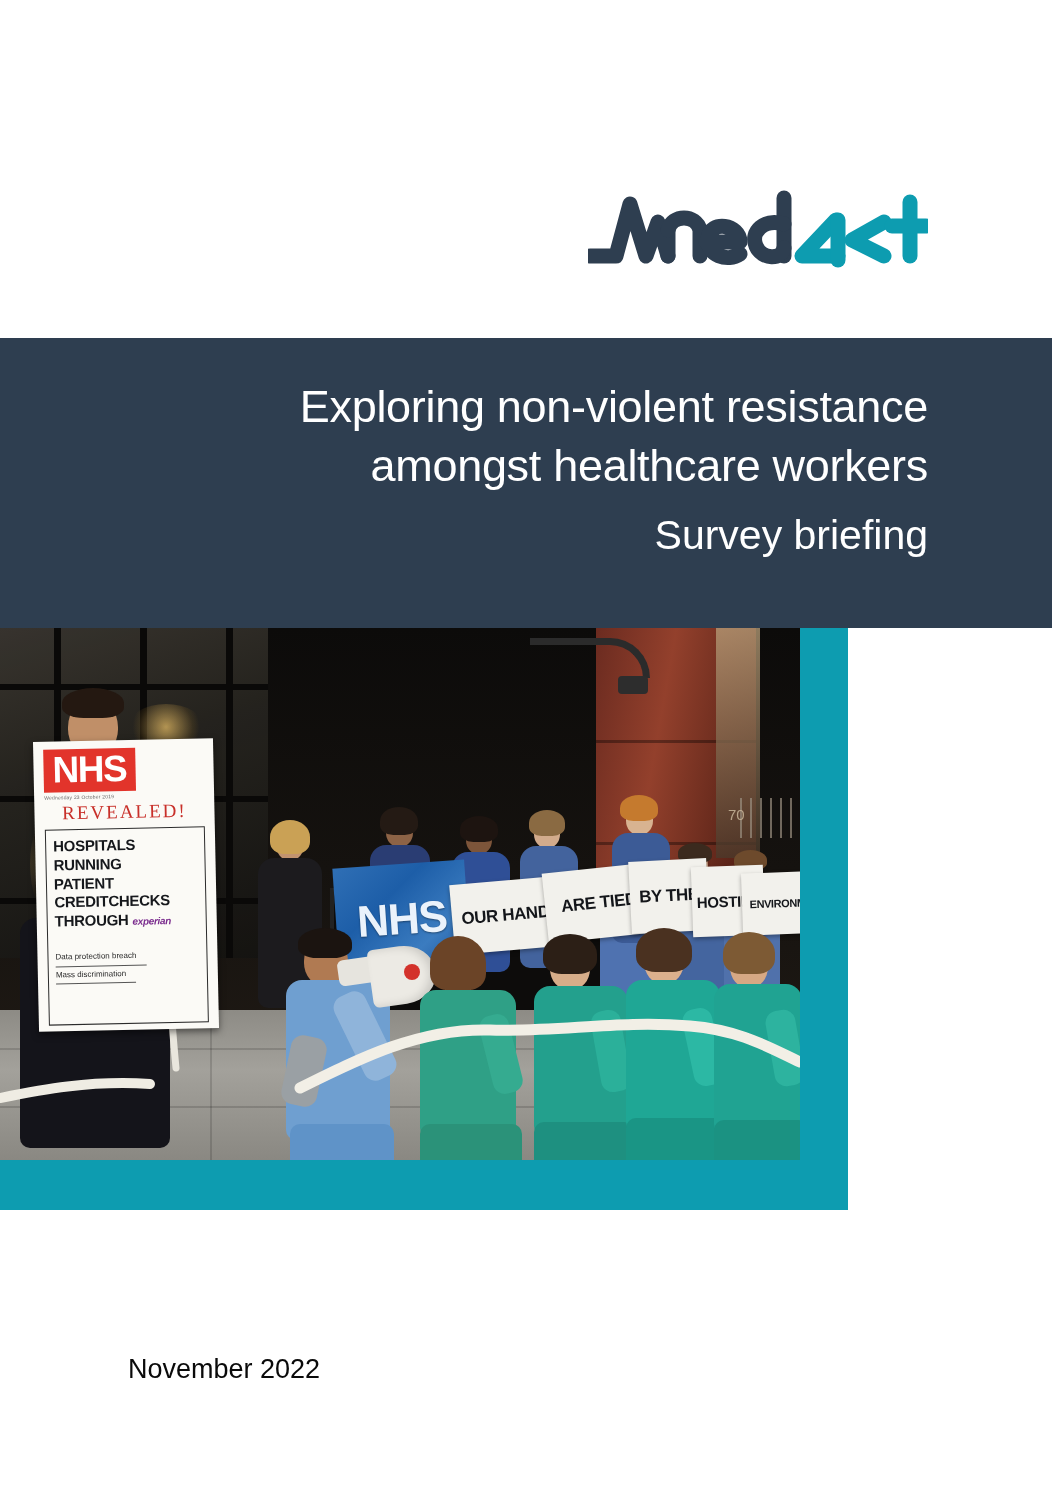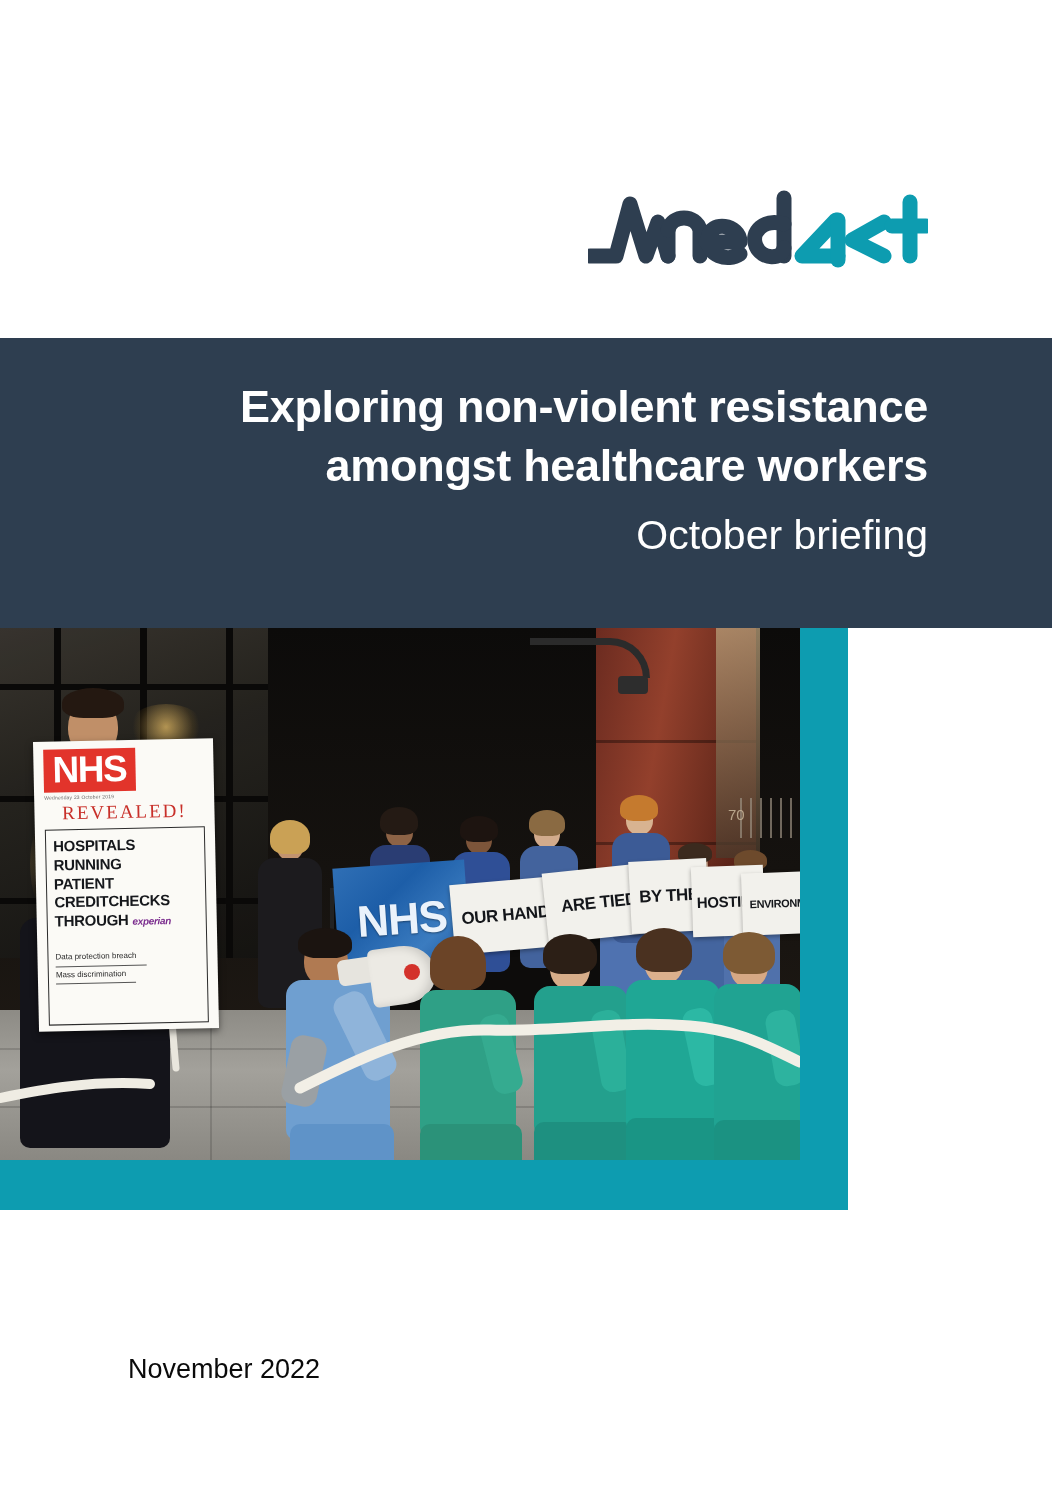--- a/index.html
+++ b/index.html
@@ -41,21 +41,21 @@
     width: 1052px;
     height: 290px;
     background: #2E3E50;
     box-sizing: border-box;
     padding: 40px 124px 0 120px;
     text-align: right;
   }
   .title-main {
     color: #ffffff;
     font-size: 45px;
-    font-weight: bold;
+    font-weight: normal;
     line-height: 1.30;
     letter-spacing: -0.3px;
     margin: 0;
   }
   .title-sub {
     color: #ffffff;
     font-size: 41px;
     font-weight: normal;
     line-height: 1.30;
     margin: 14px 0 0 0;
@@ -269,21 +269,21 @@
       </g>
     </svg>
   </div>
 </div>
 
 <div class="title-band">
   <h1 class="title-main">
     <span>Exploring non-violent resistance</span><br>
     <span>amongst healthcare workers</span>
   </h1>
-  <div class="title-sub">October briefing</div>
+  <div class="title-sub">Survey briefing</div>
 </div>
 
 <div class="teal-block"></div>
 
 <div class="photo">
 
   <div class="bg-dark"></div>
 
   <div class="glass">
     <div class="mullion-v" style="left:54px"></div>

